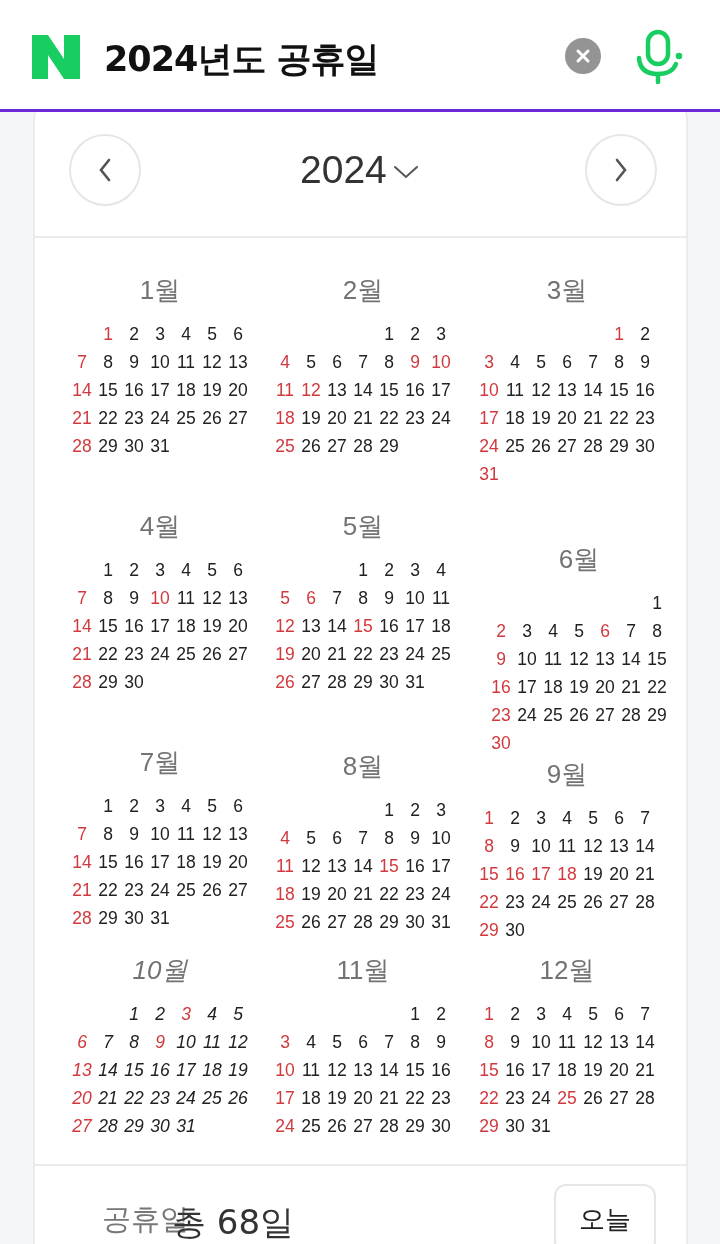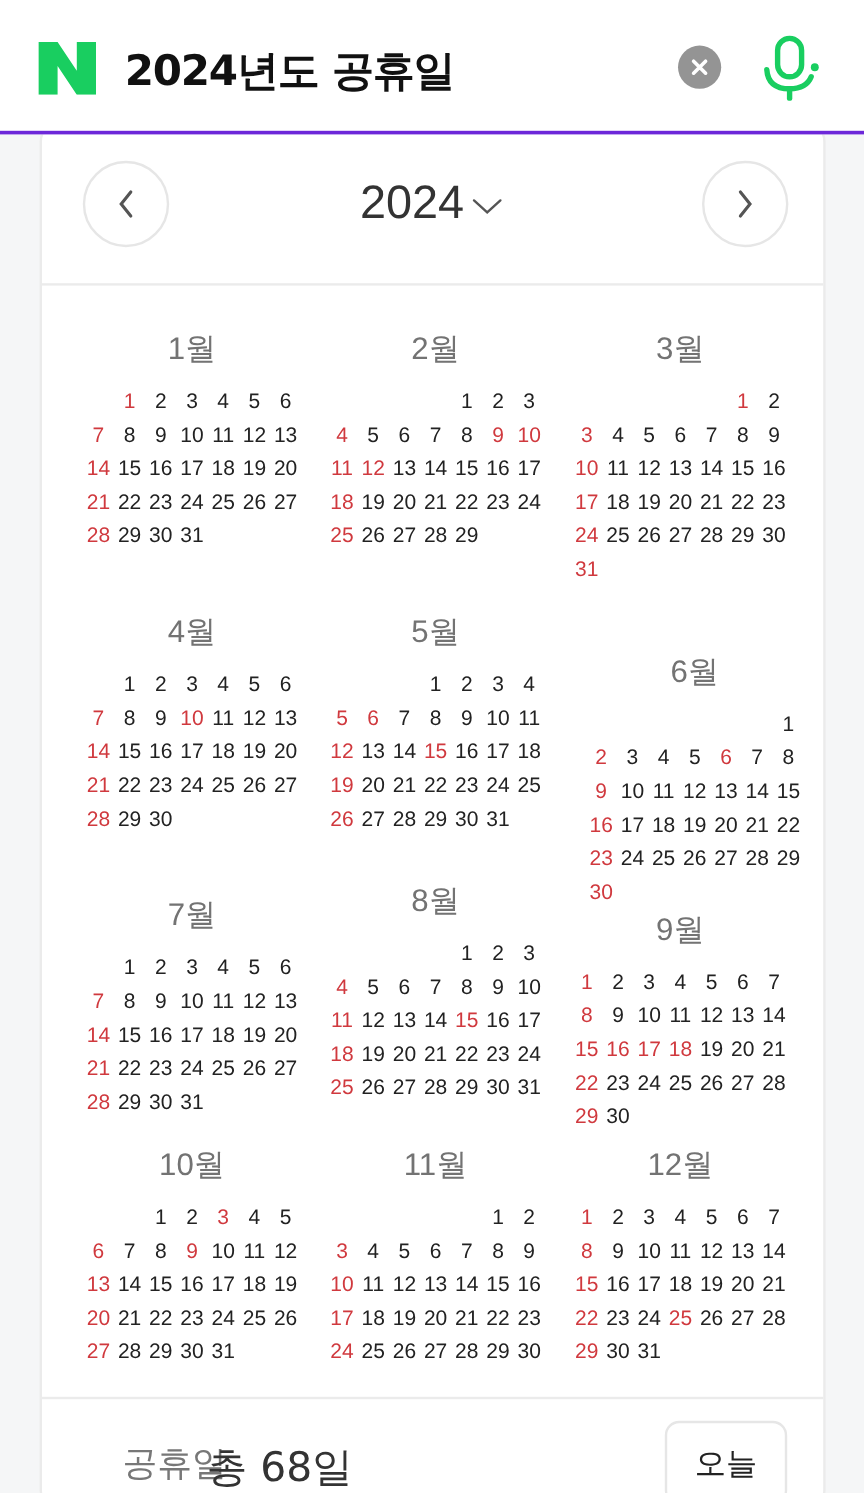--- a/index.html
+++ b/index.html
@@ -345,21 +345,21 @@
           <span class="day">24</span>
           <span class="day">25</span>
           <span class="day">26</span>
           <span class="day">27</span>
           <span class="day red">28</span>
           <span class="day">29</span>
           <span class="day">30</span>
           <span class="day">31</span>
         </div>
       </div>
-      <div class="month" style="left: 237px; top: 492px;">
+      <div class="month" style="left: 237px; top: 508px;">
         <div class="month-title" style="width: 182px;">8월</div>
         <div class="grid">
           <span class="day empty"></span>
           <span class="day empty"></span>
           <span class="day empty"></span>
           <span class="day empty"></span>
           <span class="day">1</span>
           <span class="day">2</span>
           <span class="day">3</span>
           <span class="day red">4</span>
@@ -420,21 +420,21 @@
           <span class="day">23</span>
           <span class="day">24</span>
           <span class="day">25</span>
           <span class="day">26</span>
           <span class="day">27</span>
           <span class="day">28</span>
           <span class="day red">29</span>
           <span class="day">30</span>
         </div>
       </div>
-      <div class="month" style="left: 34px; top: 712px;">
+      <div class="month" style="left: 34px; top: 712px; font-style: italic;">
         <div class="month-title" style="width: 182px;">10월</div>
         <div class="grid">
           <span class="day empty"></span>
           <span class="day empty"></span>
           <span class="day">1</span>
           <span class="day">2</span>
           <span class="day red">3</span>
           <span class="day">4</span>
           <span class="day">5</span>
           <span class="day red">6</span>

